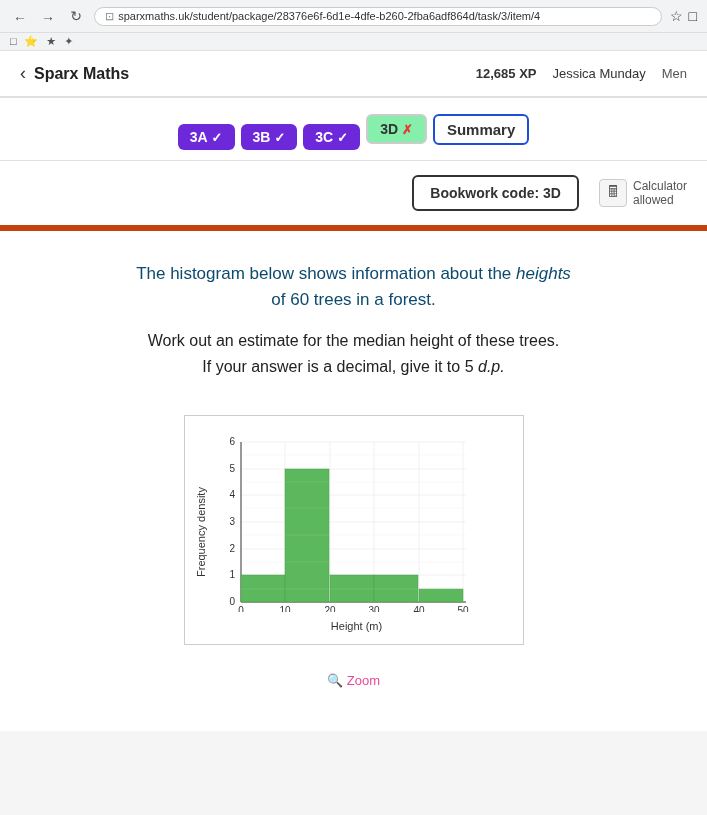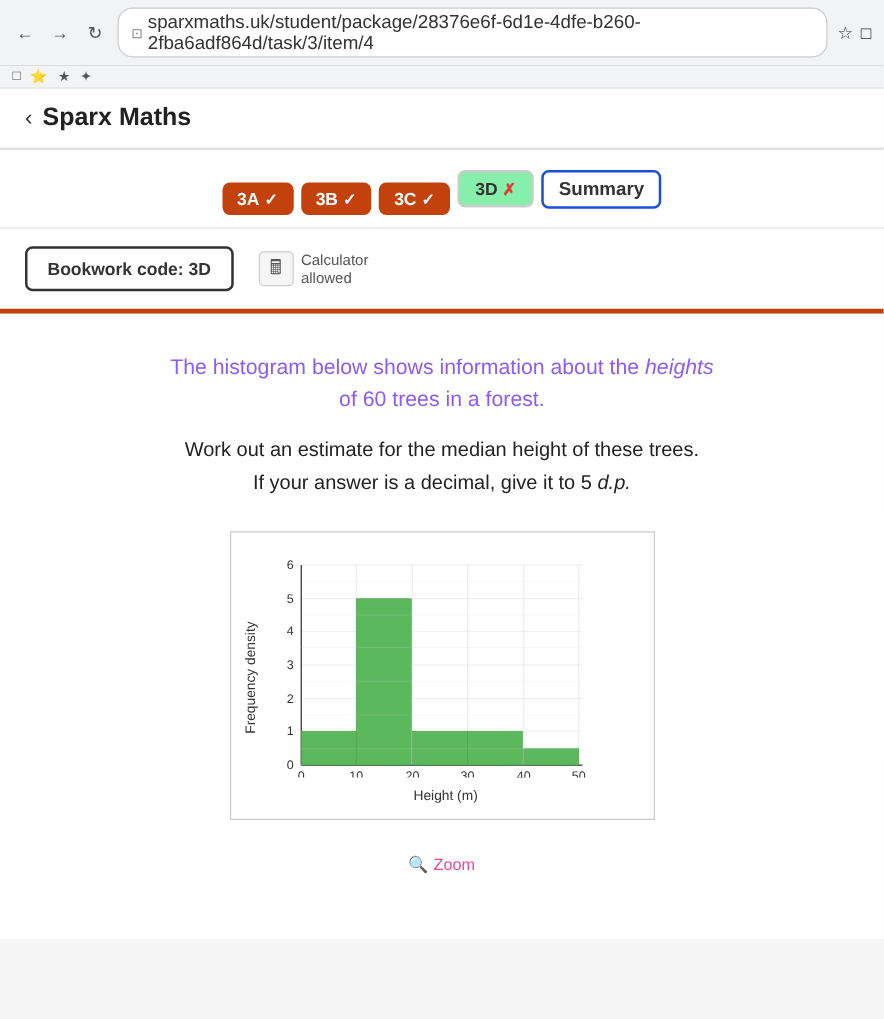--- a/index.html
+++ b/index.html
@@ -61,21 +61,21 @@
       justify-content: space-between;
       border-bottom: 2px solid #e0e0e0;
     }
     .app-header-left {
       display: flex; align-items: center; gap: 8px;
     }
     .back-arrow {
       font-size: 18px; color: #333; cursor: pointer;
     }
     .app-title {
-      font-size: 20px; font-weight: bold; color: #222;
+      font-size: 16px; font-weight: bold; color: #222;
     }
     .app-header-right {
       display: flex; align-items: center; gap: 16px; font-size: 13px; color: #333;
     }
     .xp-badge {
       font-weight: bold; color: #333;
     }
     .menu-btn {
       font-size: 13px; cursor: pointer; color: #555;
     }
@@ -94,21 +94,21 @@
     }
     .tab {
       display: flex; align-items: center; gap: 4px;
       padding: 5px 12px;
       border-radius: 6px;
       font-size: 14px;
       font-weight: 600;
       cursor: pointer;
     }
     .tab-complete {
-      background: #c2410c;
+      background: #6d28d9;
       color: white;
       margin-top: 16px;
     }
     .tab-active {
       background: #86efac;
       color: #333;
       border: 2px solid #ccc;
     }
     .tab-summary {
       background: white;
@@ -116,25 +116,25 @@
       border: 2px solid #1d4ed8;
       font-size: 15px;
     }
     .check-icon { font-size: 13px; }
     .cross-icon { color: #e53935; font-size: 13px; }
 
     
     .bookwork-area {
       background: white;
       display: flex;
-      justify-content: flex-start;
+      justify-content: flex-end;
       align-items: center;
       gap: 20px;
       padding: 14px 20px;
-      border-bottom: 4px solid #c2410c;
+      border-bottom: 6px solid #c2410c;
     }
     .bookwork-code-box {
       background: white;
       border: 2px solid #333;
       border-radius: 6px;
       padding: 8px 16px;
       font-size: 14px;
       font-weight: bold;
       color: #333;
     }
@@ -152,31 +152,31 @@
     }
 
     
     .main-content {
       background: white;
       padding: 30px 40px;
       min-height: 500px;
     }
     .question-text {
       font-size: 17px;
-      color: #8b5cf6;
+      color: #0c4a6e;
       line-height: 1.5;
       margin-bottom: 16px;
       text-align: center;
     }
     .question-text em { font-style: italic; }
     .work-out-text {
       font-size: 16px;
       color: #222;
       line-height: 1.6;
-      margin-bottom: 26px;
+      margin-bottom: 36px;
       text-align: center;
     }
     .work-out-text em { font-style: italic; }
 
     
     .chart-container {
       display: flex;
       justify-content: center;
       margin-bottom: 20px;
     }
@@ -216,39 +216,44 @@
   </style>
 </head>
 <body>
 
 <div class="browser-bar">
   <span class="browser-nav-btn">←</span>
   <span class="browser-nav-btn">→</span>
   <span class="browser-nav-btn">↻</span>
   <div class="browser-url">
     <span style="margin-right:4px; font-size:11px; color:#888;">⊡</span>
-    <span style="font-size:15px;">sparxmaths.uk/student/package/28376e6f-6d1e-4dfe-b260-2fba6adf864d/task/3/item/4</span>
+    <span style="font-size:11px;">sparxmaths.uk/student/package/28376e6f-6d1e-4dfe-b260-2fba6adf864d/task/3/item/4</span>
   </div>
   <div class="browser-icons">
     <span style="font-size:14px; cursor:pointer;">☆</span>
     <span style="font-size:14px; cursor:pointer;">□</span>
   </div>
 </div>
 
 <div class="bookmarks-bar">
   <span>□</span>
   <span>⭐</span>
   <span>★</span>
   <span>✦</span>
 </div>
 
 <div class="app-header">
   <div class="app-header-left">
     <span class="back-arrow">‹</span>
     <span class="app-title">Sparx Maths</span>
+  </div>
+  <div class="app-header-right">
+    <span class="xp-badge">12,685 XP</span>
+    <span>Jessica Munday</span>
+    <span class="menu-btn">Men</span>
   </div>
 </div>
 
 <div class="tab-bar">
   <div class="tab tab-complete">
     <span>3A</span>
     <span class="check-icon">✓</span>
   </div>
   <div class="tab tab-complete">
     <span>3B</span>

